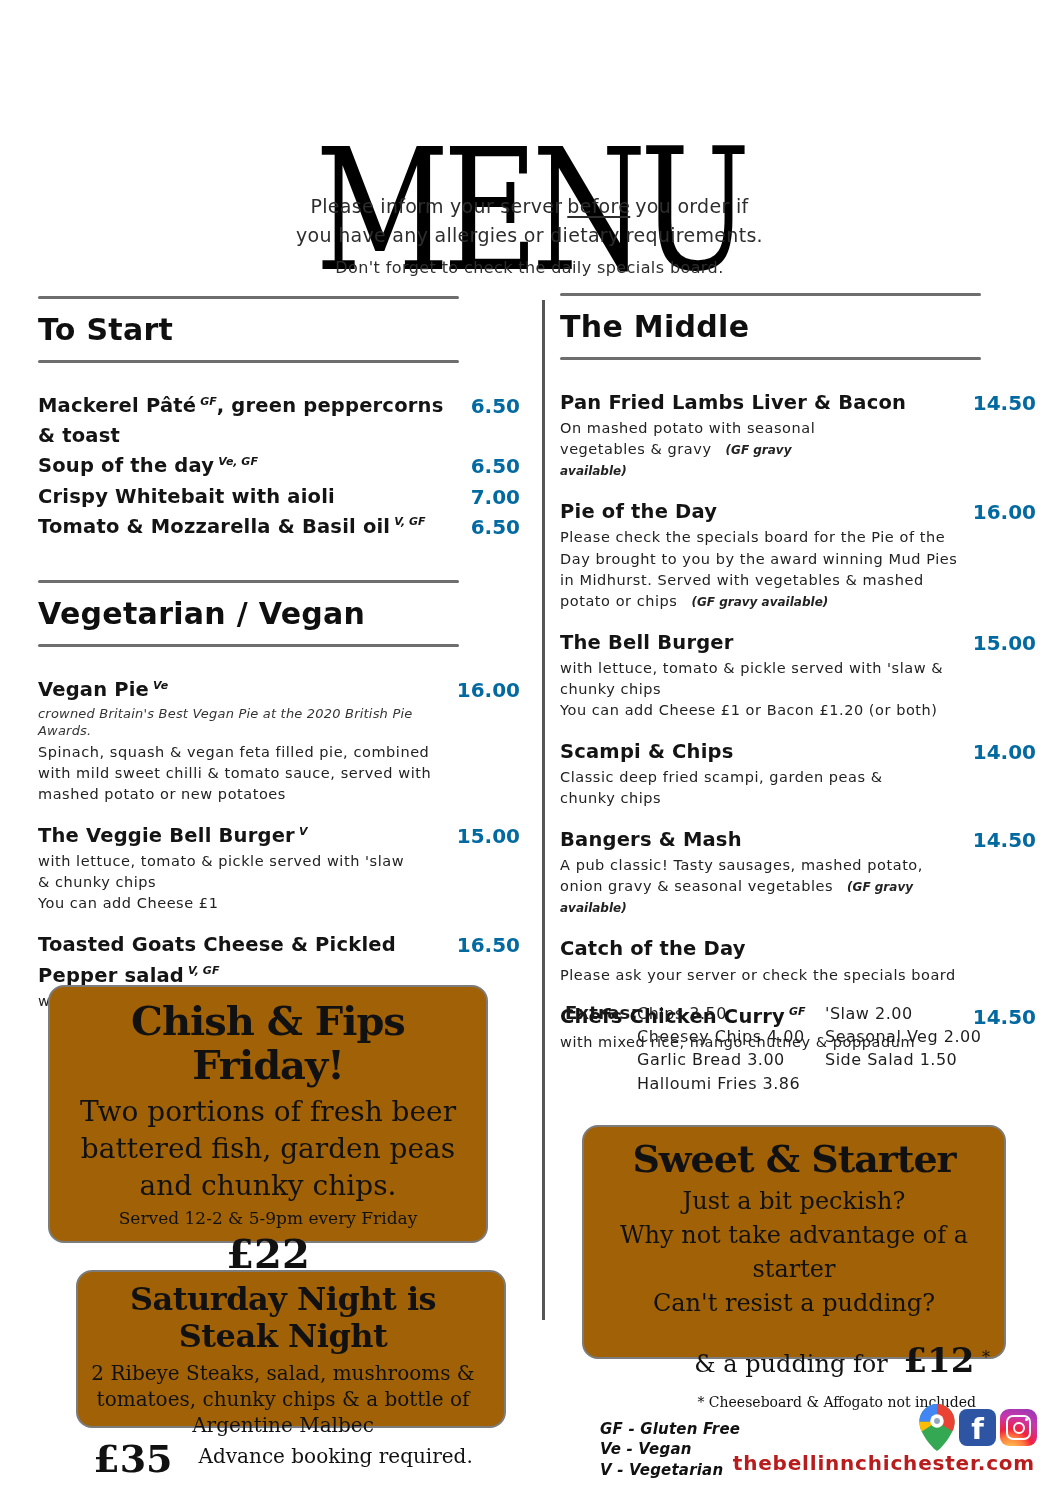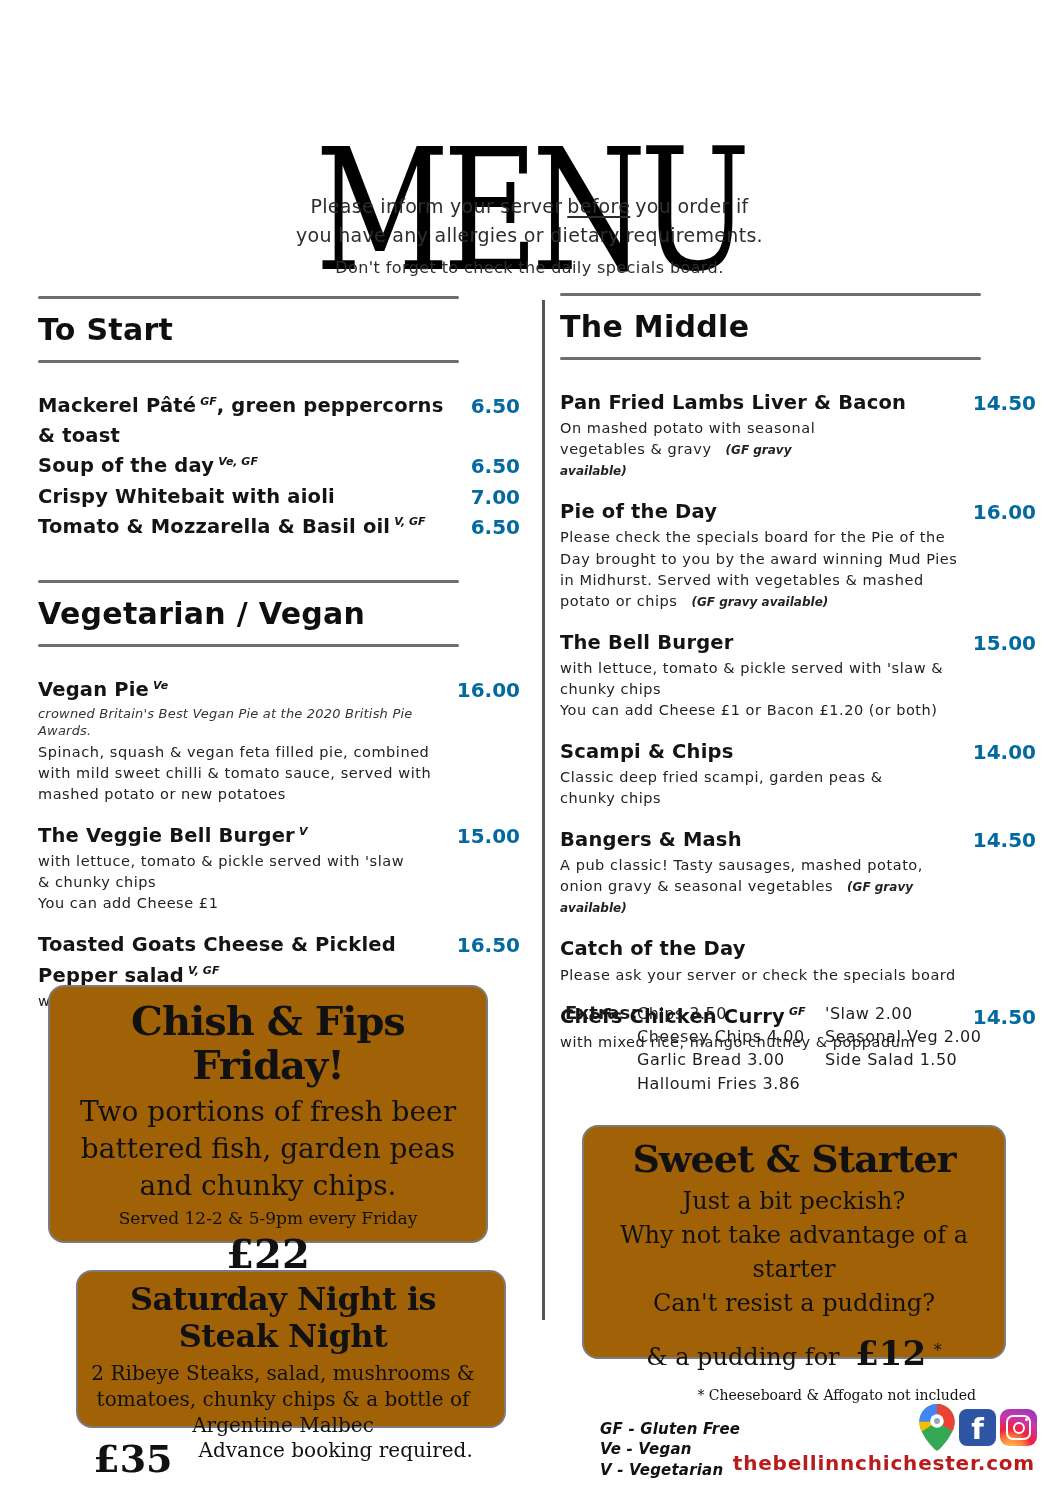--- a/index.html
+++ b/index.html
@@ -53,28 +53,28 @@
     text-align:center;font-family:"DejaVu Serif",serif;color:#111;}
   .box-fish{left:48px;top:985px;width:440px;height:258px;padding:12px 20px 0 20px;box-sizing:border-box;}
   .box-fish .ptitle{font-size:40px;font-weight:bold;letter-spacing:-1px;line-height:1.1;margin-bottom:7px;}
   .box-fish .pbody{font-size:28px;line-height:1.32;}
   .box-fish .pserved{font-size:17px;margin-top:3px;}
   .box-fish .pprice{font-size:40px;font-weight:bold;margin-top:2px;}
 
   .box-steak{left:28px;top:1270px;width:430px;height:158px;padding:9px 24px 0 8px;box-sizing:border-box;margin-left:48px;}
   .box-steak .ptitle{font-size:32px;font-weight:bold;letter-spacing:-0.5px;line-height:1.15;margin-bottom:5px;}
   .box-steak .pbody{font-size:20px;line-height:1.3;}
-  .steak-price-row{display:flex;justify-content:center;align-items:flex-start;margin-top:0;}
+  .steak-price-row{display:flex;justify-content:center;align-items:center;margin-top:0;}
   .box-steak .pprice{font-size:38px;font-weight:bold;line-height:1.1;}
   .box-steak .pnote{font-size:20px;margin-left:26px;padding-bottom:5px;}
 
   .box-sweet{left:582px;top:1125px;width:424px;height:234px;padding:10px 14px 16px 14px;box-sizing:border-box;}
   .box-sweet .ptitle{font-size:38px;font-weight:bold;letter-spacing:-1px;line-height:1.15;margin-bottom:3px;}
   .box-sweet .pline{font-size:24px;line-height:1.42;}
-  .sweet-line4{font-size:24px;line-height:1.5;margin-top:8px;}
+  .sweet-line4{font-size:24px;line-height:1.5;margin-top:15px;text-align:right;}
   .box-sweet .pprice{font-size:34px;font-weight:bold;margin-left:8px;}
   .box-sweet .star{font-size:16px;vertical-align:super;}
   .box-sweet .pfoot{font-size:14px;text-align:right;padding-right:14px;margin-top:8px;}
 
   
   .legend{position:absolute;left:600px;top:1419px;font-size:15px;font-weight:bold;font-style:italic;
     line-height:1.35;color:#111;letter-spacing:0.2px;}
   .website{position:absolute;right:24px;top:1451px;font-size:20px;font-weight:800;letter-spacing:0.8px;color:#b91c1c;}
   .icon{position:absolute;display:block;}
   .icon-maps{left:919px;top:1404px;width:36px;height:47px;}

